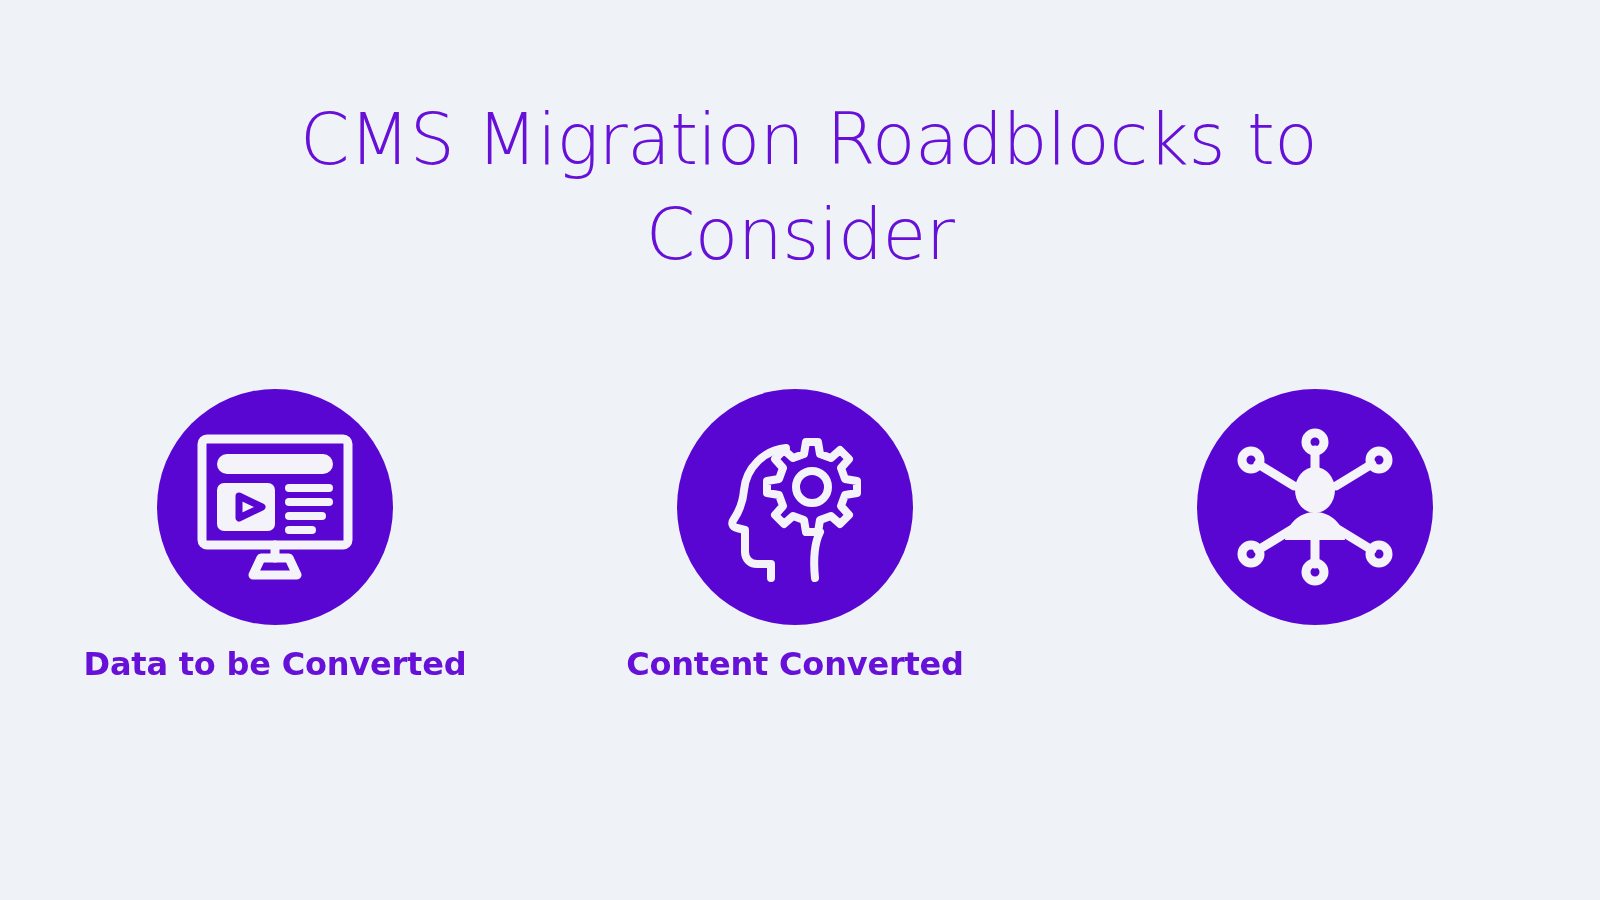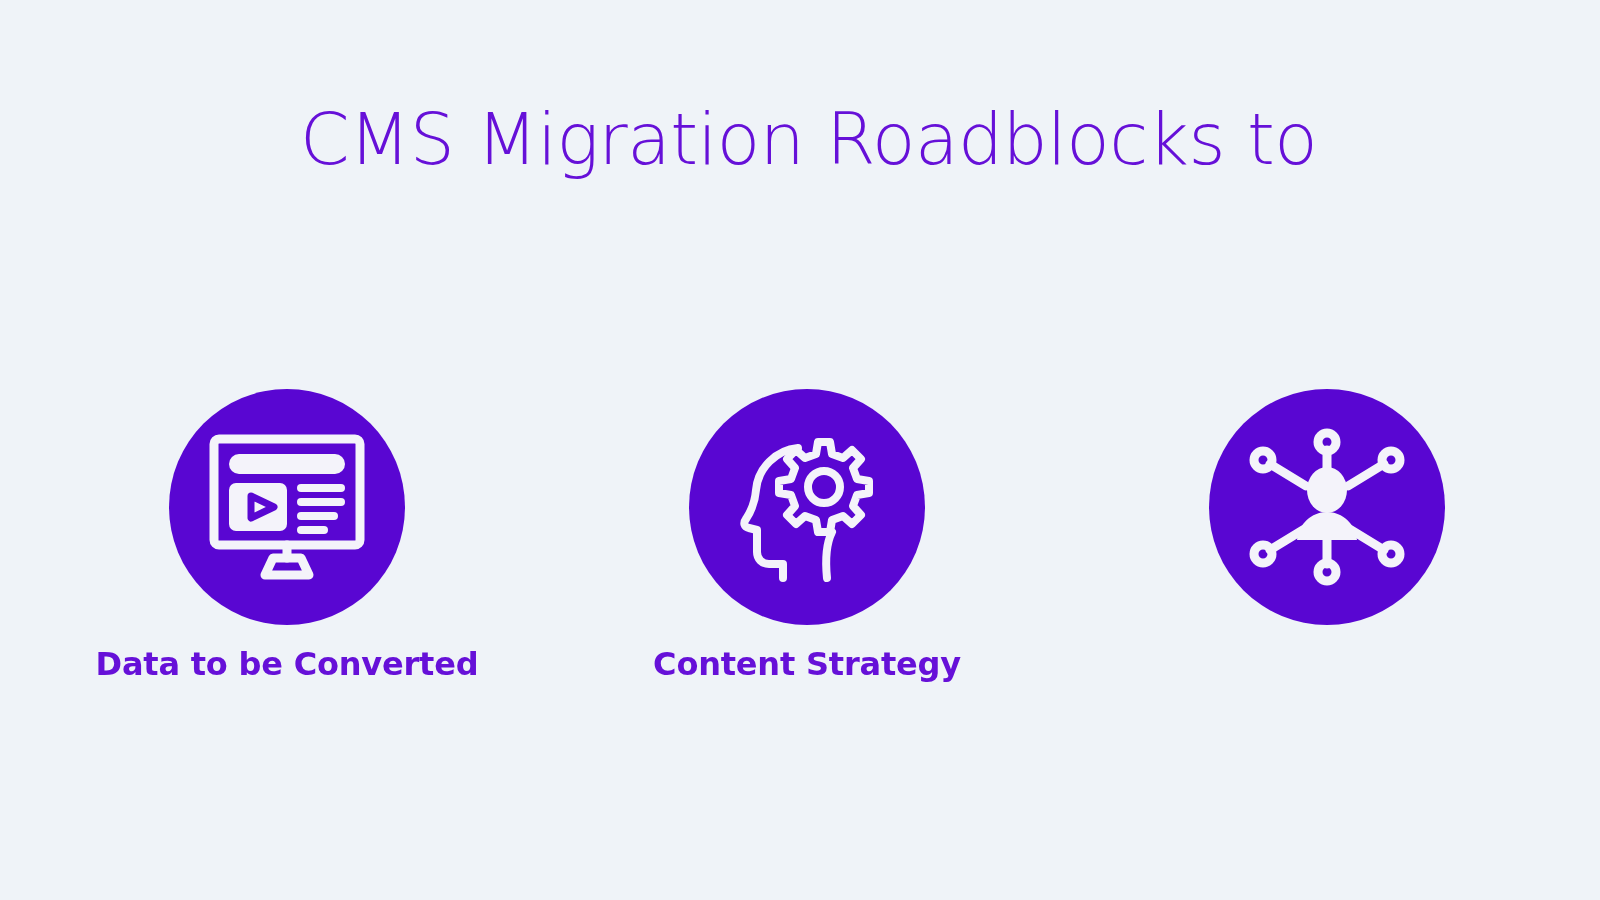--- a/index.html
+++ b/index.html
@@ -37,21 +37,21 @@
     font-size: 71px;
     font-weight: 300;
     line-height: 95px;
     letter-spacing: -0.5px;
     white-space: nowrap;
   }
 
   
   .items-row {
     position: absolute;
-    left: 12px;
+    left: 0;
     top: 389px;
     width: 1272px;
     height: 320px;
   }
   .item {
     position: absolute;
     top: 0;
     width: 420px;
     text-align: center;
   }
@@ -83,20 +83,21 @@
     white-space: nowrap;
   }
 </style>
 </head>
 <body>
 
 <div class="slide">
 
   <div class="title-block">
     <span class="title-line">CMS Migration Roadblocks to</span>
+    <span class="title-line">Consider</span>
   </div>
 
   <div class="items-row">
 
     <div class="item item-1">
       <div class="badge">
         <span>
           <svg width="160" height="150" viewBox="0 0 160 150" aria-hidden="true">
             <g fill="none" stroke="#f4f3fa" stroke-width="9" stroke-linejoin="round" stroke-linecap="round">
 
@@ -160,21 +161,21 @@
                        L53 55 L65 53
                        L69 42 L61 33
                        L70 24 L79 32
                        L90 28 Z"></path>
 
               <circle cx="98" cy="61" r="16"></circle>
             </g>
           </svg>
         </span>
       </div>
-      <div class="item-label">Content Strategy</div>
+      <div class="item-label">Content Converted</div>
     </div>
 
     <div class="item item-3">
       <div class="badge">
         <span>
           <svg width="166" height="166" viewBox="0 0 166 166" aria-hidden="true">
 
             <g stroke="#f4f3fa" stroke-width="9" stroke-linecap="round" fill="none">
 
               <path d="M83 26 L83 58"></path>

